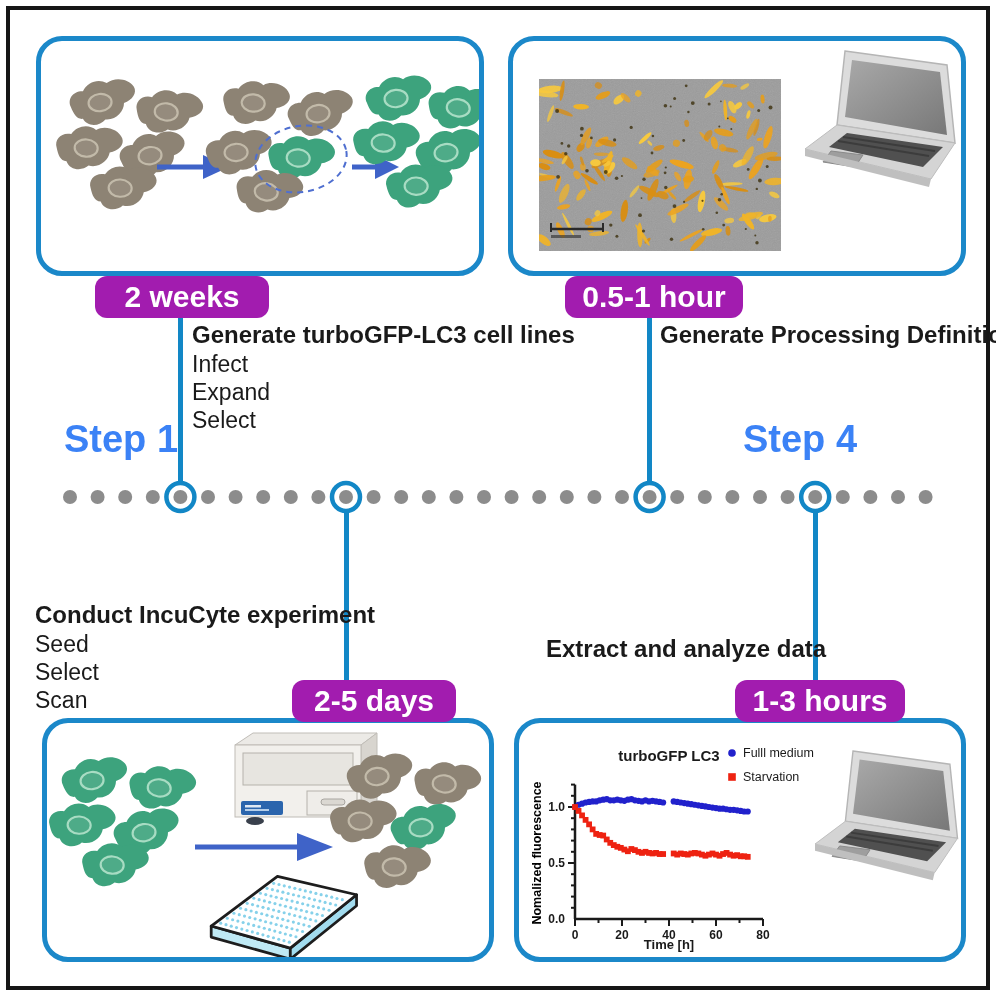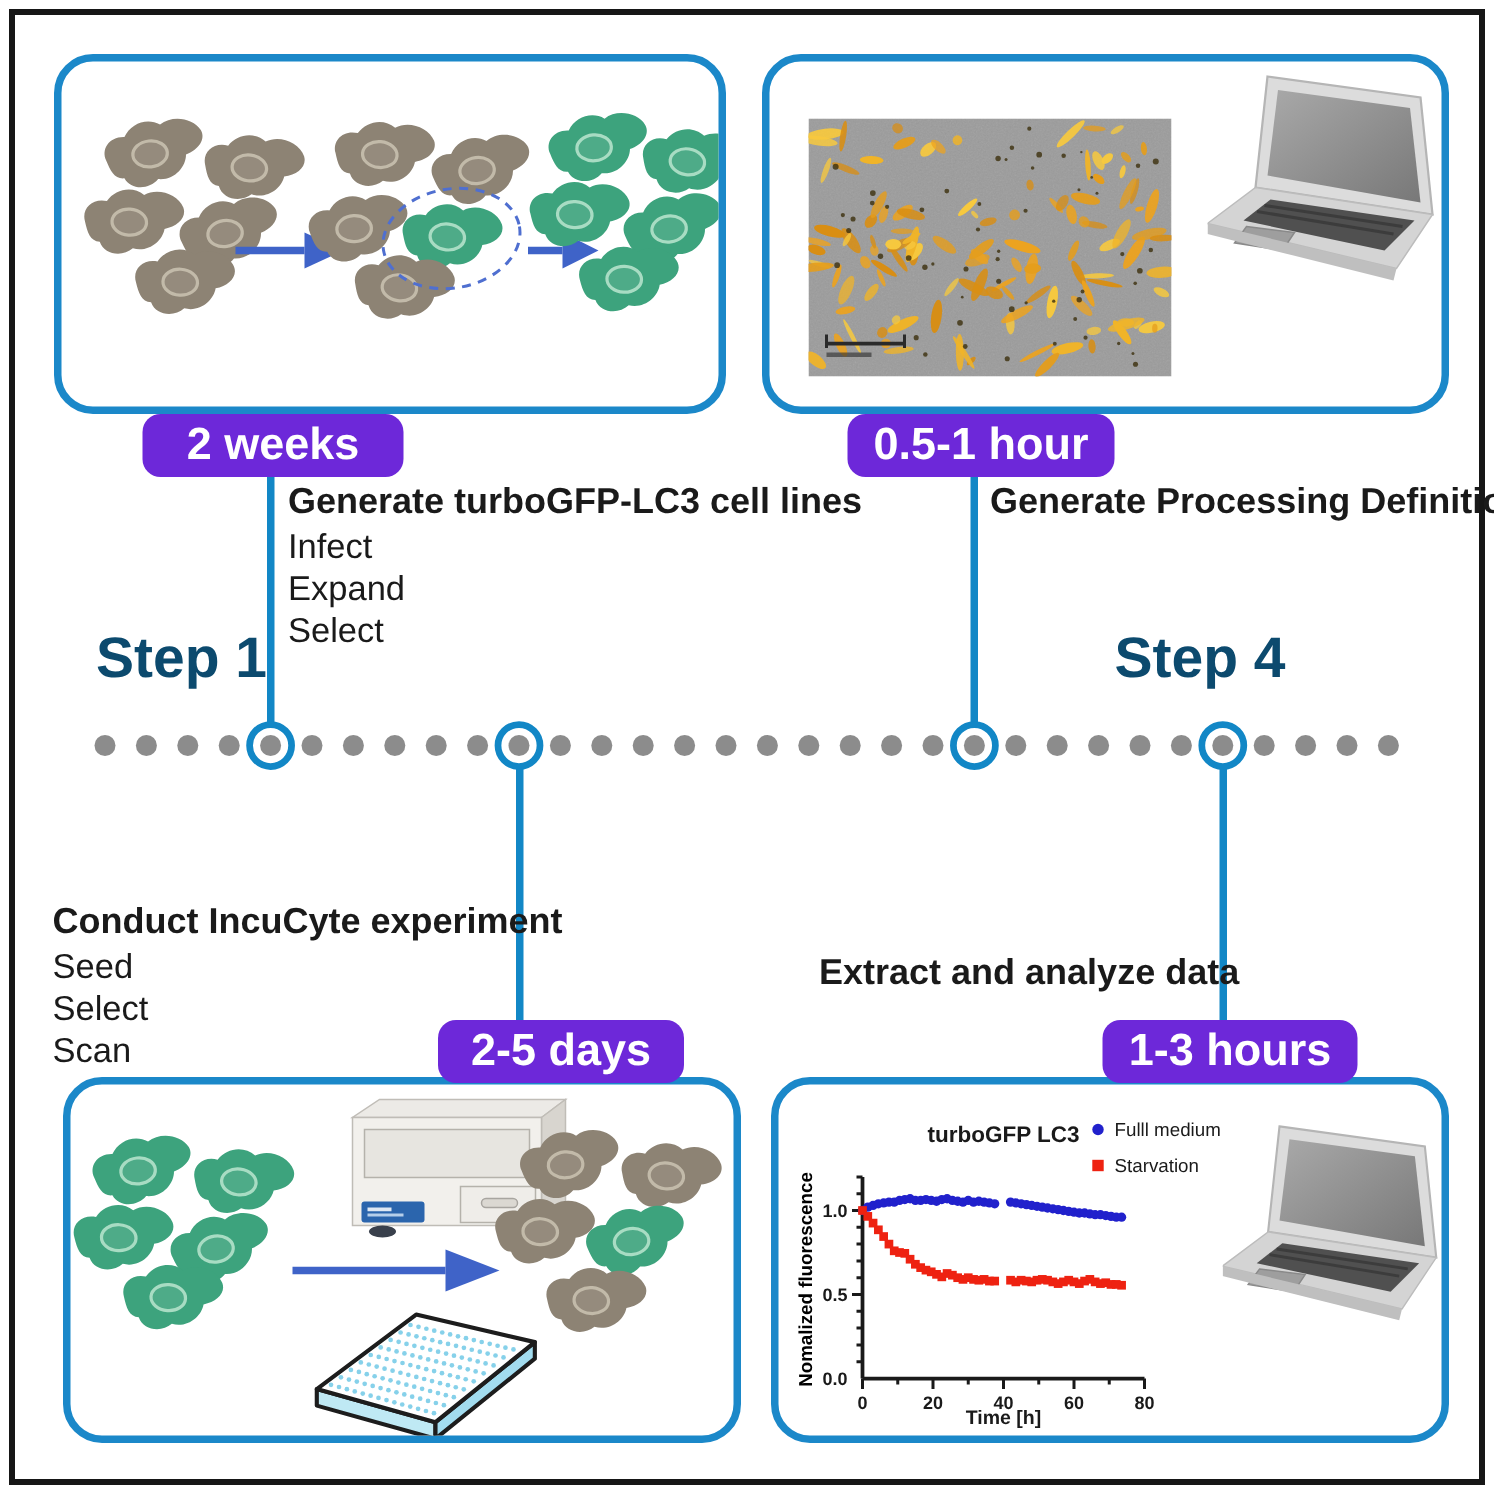--- a/index.html
+++ b/index.html
@@ -4,27 +4,27 @@
 <style>
   html,body{margin:0;padding:0;background:#fff;}
   #figure{position:relative;width:996px;height:996px;background:#fff;
     font-family:"Liberation Sans",sans-serif;color:#1a1a1a;overflow:hidden;}
   .frame{position:absolute;inset:6px;border:4px solid #161616;pointer-events:none;}
   .panel{position:absolute;box-sizing:border-box;border:5px solid #1b88c9;border-radius:26px;background:#fff;}
   #panel-1{left:36px;top:36px;width:448px;height:240px;}
   #panel-2{left:508px;top:36px;width:458px;height:240px;}
   #panel-3{left:42px;top:718px;width:452px;height:244px;}
   #panel-4{left:514px;top:718px;width:452px;height:244px;}
-  .badge{position:absolute;background:#6d28d9;color:#fff;font-weight:bold;font-size:30px;
+  .badge{position:absolute;background:#a21caf;color:#fff;font-weight:bold;font-size:30px;
     border-radius:12px;display:flex;align-items:center;justify-content:center;z-index:3;white-space:nowrap;}
   #badge-1{left:95px;top:276px;width:174px;height:42px;}
   #badge-2{left:565px;top:276px;width:178px;height:42px;}
   #badge-3{left:292px;top:680px;width:164px;height:42px;}
   #badge-4{left:735px;top:680px;width:170px;height:42px;}
-  .step{position:absolute;top:418px;font-size:38px;font-weight:bold;color:#0c4a6e;
+  .step{position:absolute;top:418px;font-size:38px;font-weight:bold;color:#3b82f6;
     transform:translateX(-50%);white-space:nowrap;z-index:2;}
   #step-1{left:121px;} #step-2{left:345px;} #step-3{left:593px;} #step-4{left:800px;}
   .ann{position:absolute;font-size:23px;line-height:28px;white-space:nowrap;z-index:3;}
   .ann .t{font-weight:bold;font-size:24px;line-height:30px;}
   #ann-1{left:192px;top:320px;} #ann-2{left:660px;top:320px;}
   #ann-3{left:22px;top:600px;margin-left:13px;}  #ann-4{left:546px;top:634px;}
   .connector{position:absolute;width:5px;background:#1287c6;z-index:1;}
   .psvg{position:absolute;}
   #micro-svg{left:26px;top:38px;}
   #chart-svg{left:6px;top:12px;}

